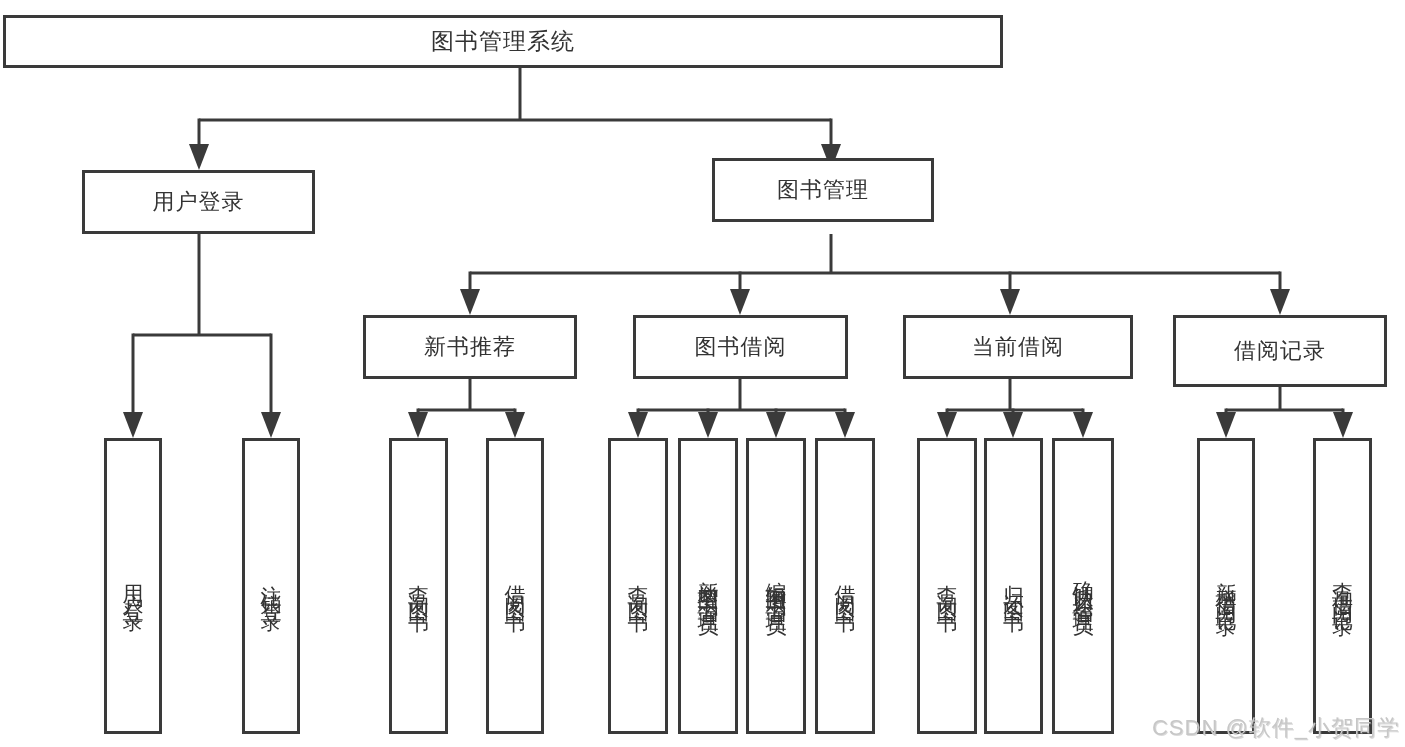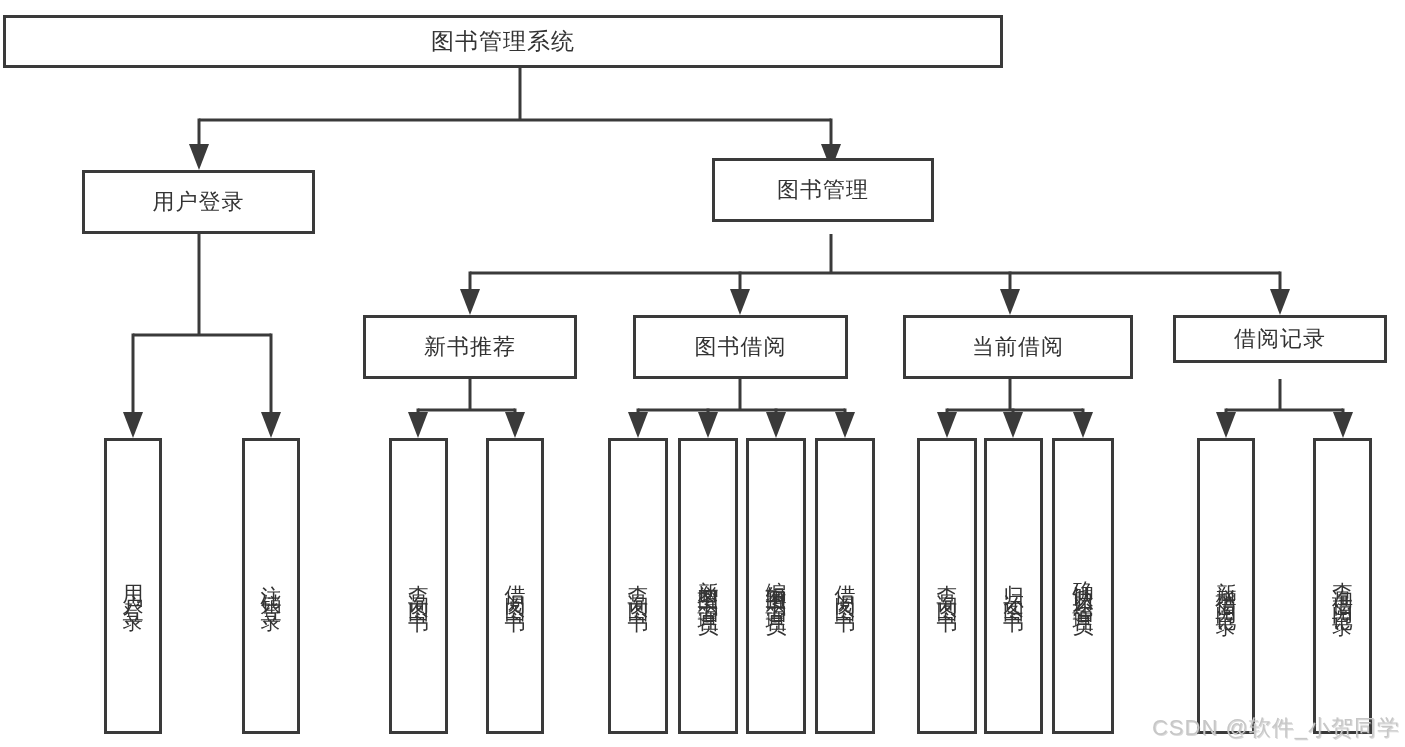--- a/index.html
+++ b/index.html
@@ -44,21 +44,21 @@
   }
   
   #n-root { left: 3px; top: 15px; width: 1000px; height: 53px; font-size: 23px; }
   
   #n-userlogin { left: 82px;  top: 170px; width: 233px; height: 64px; }
   #n-bookmgmt  { left: 712px; top: 158px; width: 222px; height: 64px; }
   
   #n-newrec   { left: 363px;  top: 315px; width: 214px; height: 64px; }
   #n-borrow   { left: 633px;  top: 315px; width: 215px; height: 64px; }
   #n-current  { left: 903px;  top: 315px; width: 230px; height: 64px; }
-  #n-records  { left: 1173px; top: 315px; width: 214px; height: 48px; }
+  #n-records  { left: 1173px; top: 315px; width: 214px; height: 72px; }
   
   #n-a1 { left: 104px;  top: 438px; width: 58px; height: 296px; }
   #n-a2 { left: 242px;  top: 438px; width: 58px; height: 296px; }
   #n-b1 { left: 389px;  top: 438px; width: 59px; height: 296px; }
   #n-b2 { left: 486px;  top: 438px; width: 58px; height: 296px; }
   #n-c1 { left: 608px;  top: 438px; width: 60px; height: 296px; }
   #n-c2 { left: 678px;  top: 438px; width: 60px; height: 296px; letter-spacing: 5px; }
   #n-c3 { left: 746px;  top: 438px; width: 60px; height: 296px; letter-spacing: 5px; }
   #n-c4 { left: 815px;  top: 438px; width: 60px; height: 296px; }
   #n-d1 { left: 917px;  top: 438px; width: 60px; height: 296px; }

